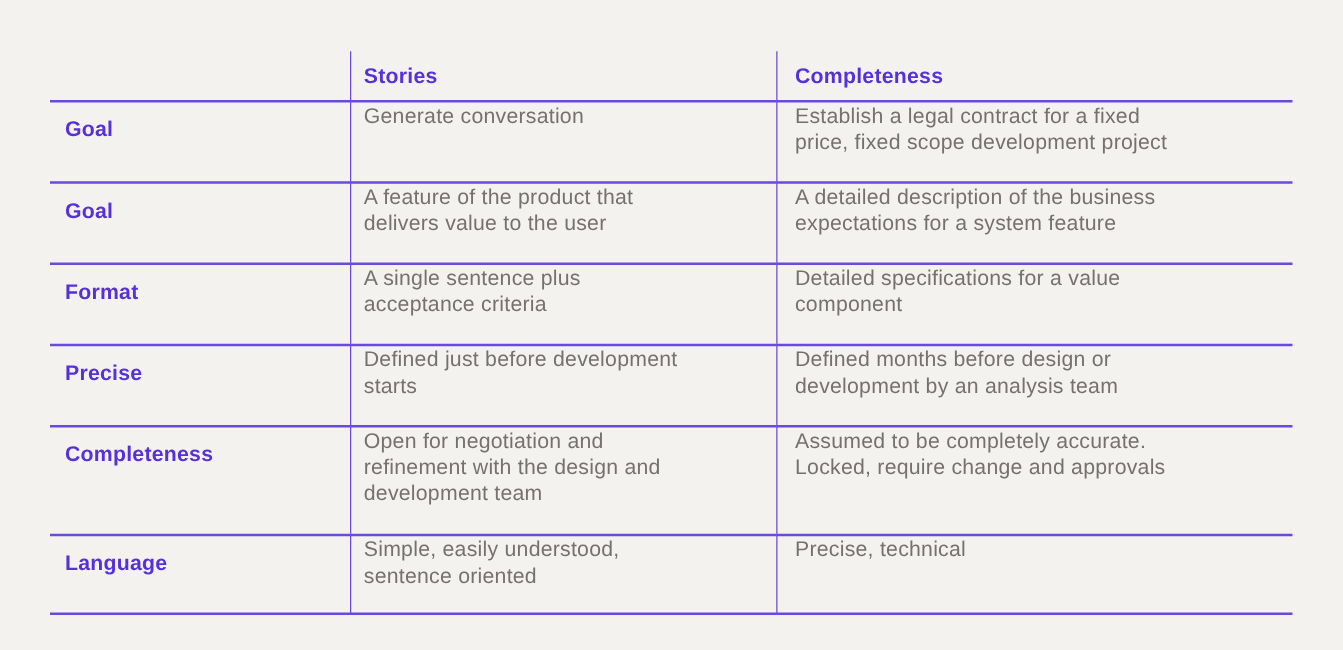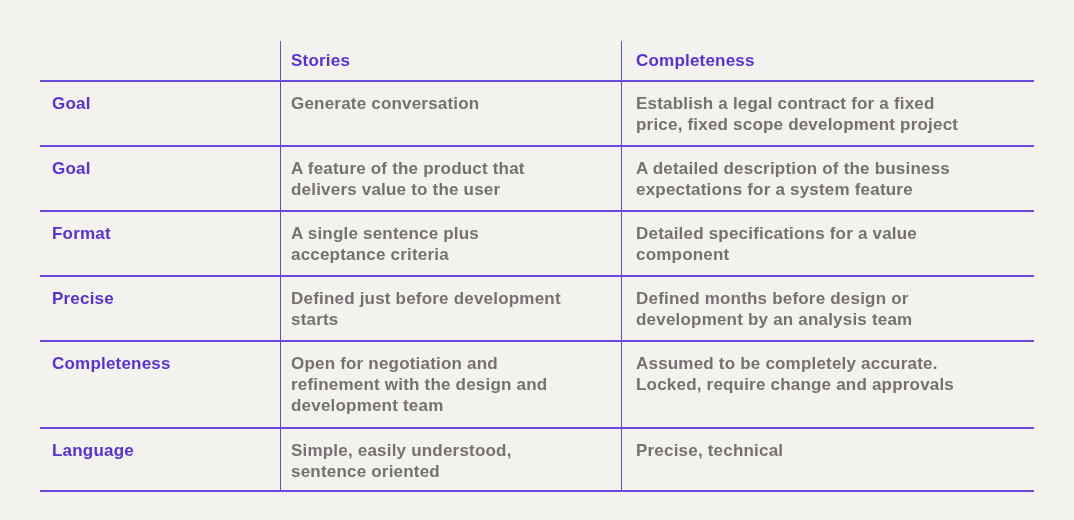--- a/index.html
+++ b/index.html
@@ -41,22 +41,21 @@
     font-weight:600;
     padding-top:9px;
   }
   .rowlabel{
     color:var(--accent);
     font-weight:600;
     padding:11px 8px 0 12px;
   }
   .body{
     color:var(--body);
-    font-weight:700;
-    padding-top:11px;
+    font-weight:400;
   }
   .col2{padding-left:10px;padding-right:12px;}
   .col3{padding-left:14px;padding-right:12px;}
 </style>
 </head>
 <body>
 
 <div class="canvas">
   <div class="table">
 

